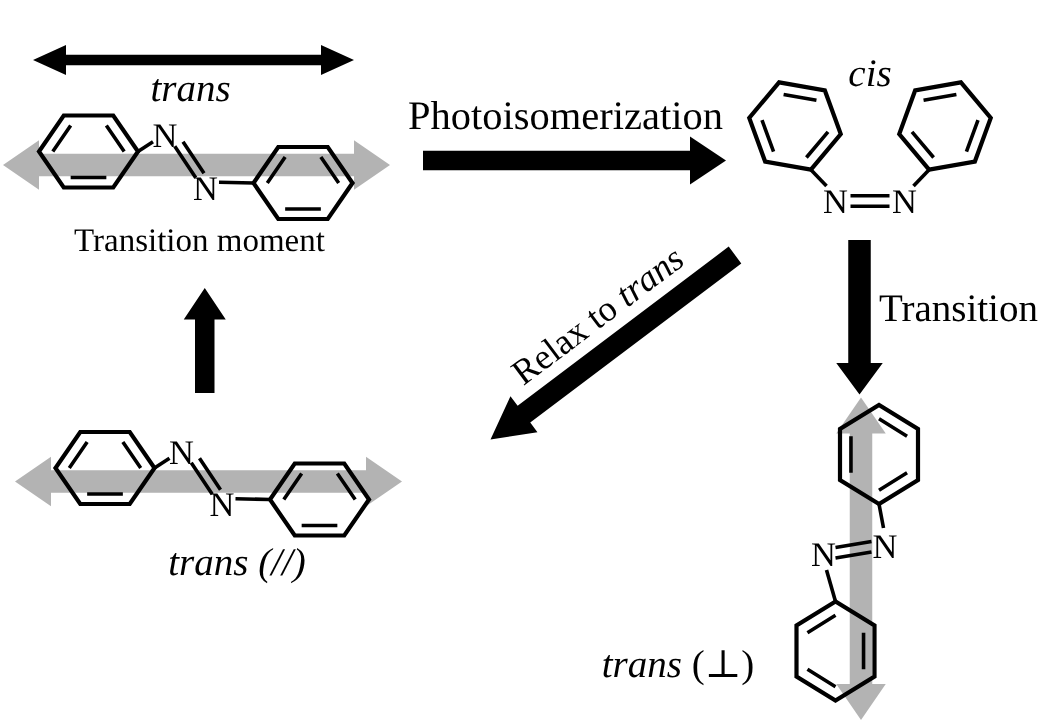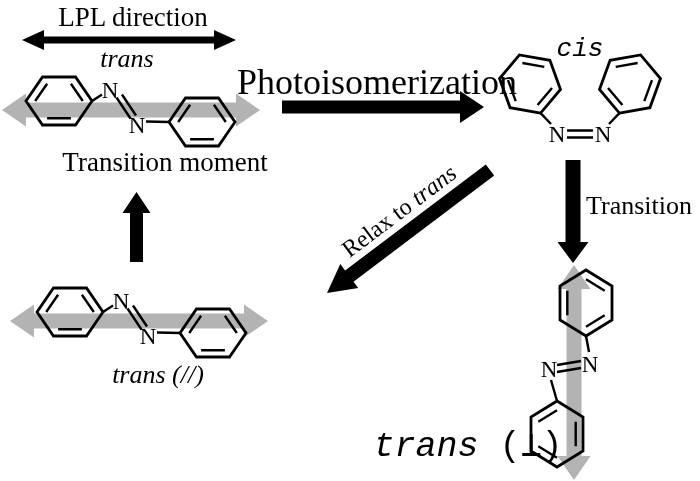--- a/index.html
+++ b/index.html
@@ -87,37 +87,36 @@
       <path class="bond2" d="M 586,336 L 589,352"></path>
       <text class="ntext" x="590" y="372" text-anchor="middle">N</text>
       <path class="bond2" d="M 557,365 L 581,361 M 557,372 L 581,368"></path>
       <text class="ntext" x="549" y="377" text-anchor="middle">N</text>
       <path class="bond2" d="M 551,380 L 557,401"></path>
       <path class="mol" d="M 557,401 L 531,417 L 531,451 L 557,467 L 583,451 L 583,417 Z"></path>
       <path class="bond2" d="M 575.7,421.8 L 575.7,446.2 M 557,410.2 L 538.3,421.8 M 538.3,446.2 L 557,457.8"></path>
     </g>
   </svg>
 
-  <div class="lbl center-x" style="left:133px; top:4px; font-size:27px;">LPL direction</div>
 
   <div class="lbl center-x it" style="left:127px; top:46px; font-size:26px;">trans</div>
 
-  <div class="lbl center-x" style="left:133px; top:149px; font-size:27px;margin-left:32px;">Transition moment</div>
+  <div class="lbl center-x" style="left:133px; top:149px; font-size:22px;">Transition moment</div>
 
-  <div class="lbl center-x" style="left:377px; top:64px; font-size:36px;">Photoisomerization</div>
+  <div class="lbl center-x" style="left:377px; top:64px; font-size:27px;">Photoisomerization</div>
 
-  <div class="lbl center-x it" style="left:580px; top:36px; font-size:26px;font-family:Liberation Mono, monospace;">cis</div>
+  <div class="lbl center-x it" style="left:580px; top:36px; font-size:26px;">cis</div>
 
   <div class="lbl" style="left:586px; top:193px; font-size:26px;">Transition</div>
 
   <div class="lbl" style="left:399px; top:211px; font-size:24px; transform:translate(-50%,-50%) rotate(-37deg);">
     <span>Relax to </span><span class="it">trans</span>
   </div>
 
   <div class="lbl center-x it" style="left:158px; top:362px; font-size:26px;">
     <span>trans</span><span> (//)</span>
   </div>
 
-  <div class="lbl center-x" style="left:468px; top:430px; font-size:35px;font-family:Liberation Mono, monospace;">
+  <div class="lbl center-x" style="left:452px; top:430px; font-size:26px;">
     <span class="it">trans</span><span> (⊥)</span>
   </div>
 
 </div>
 
 </body></html>

